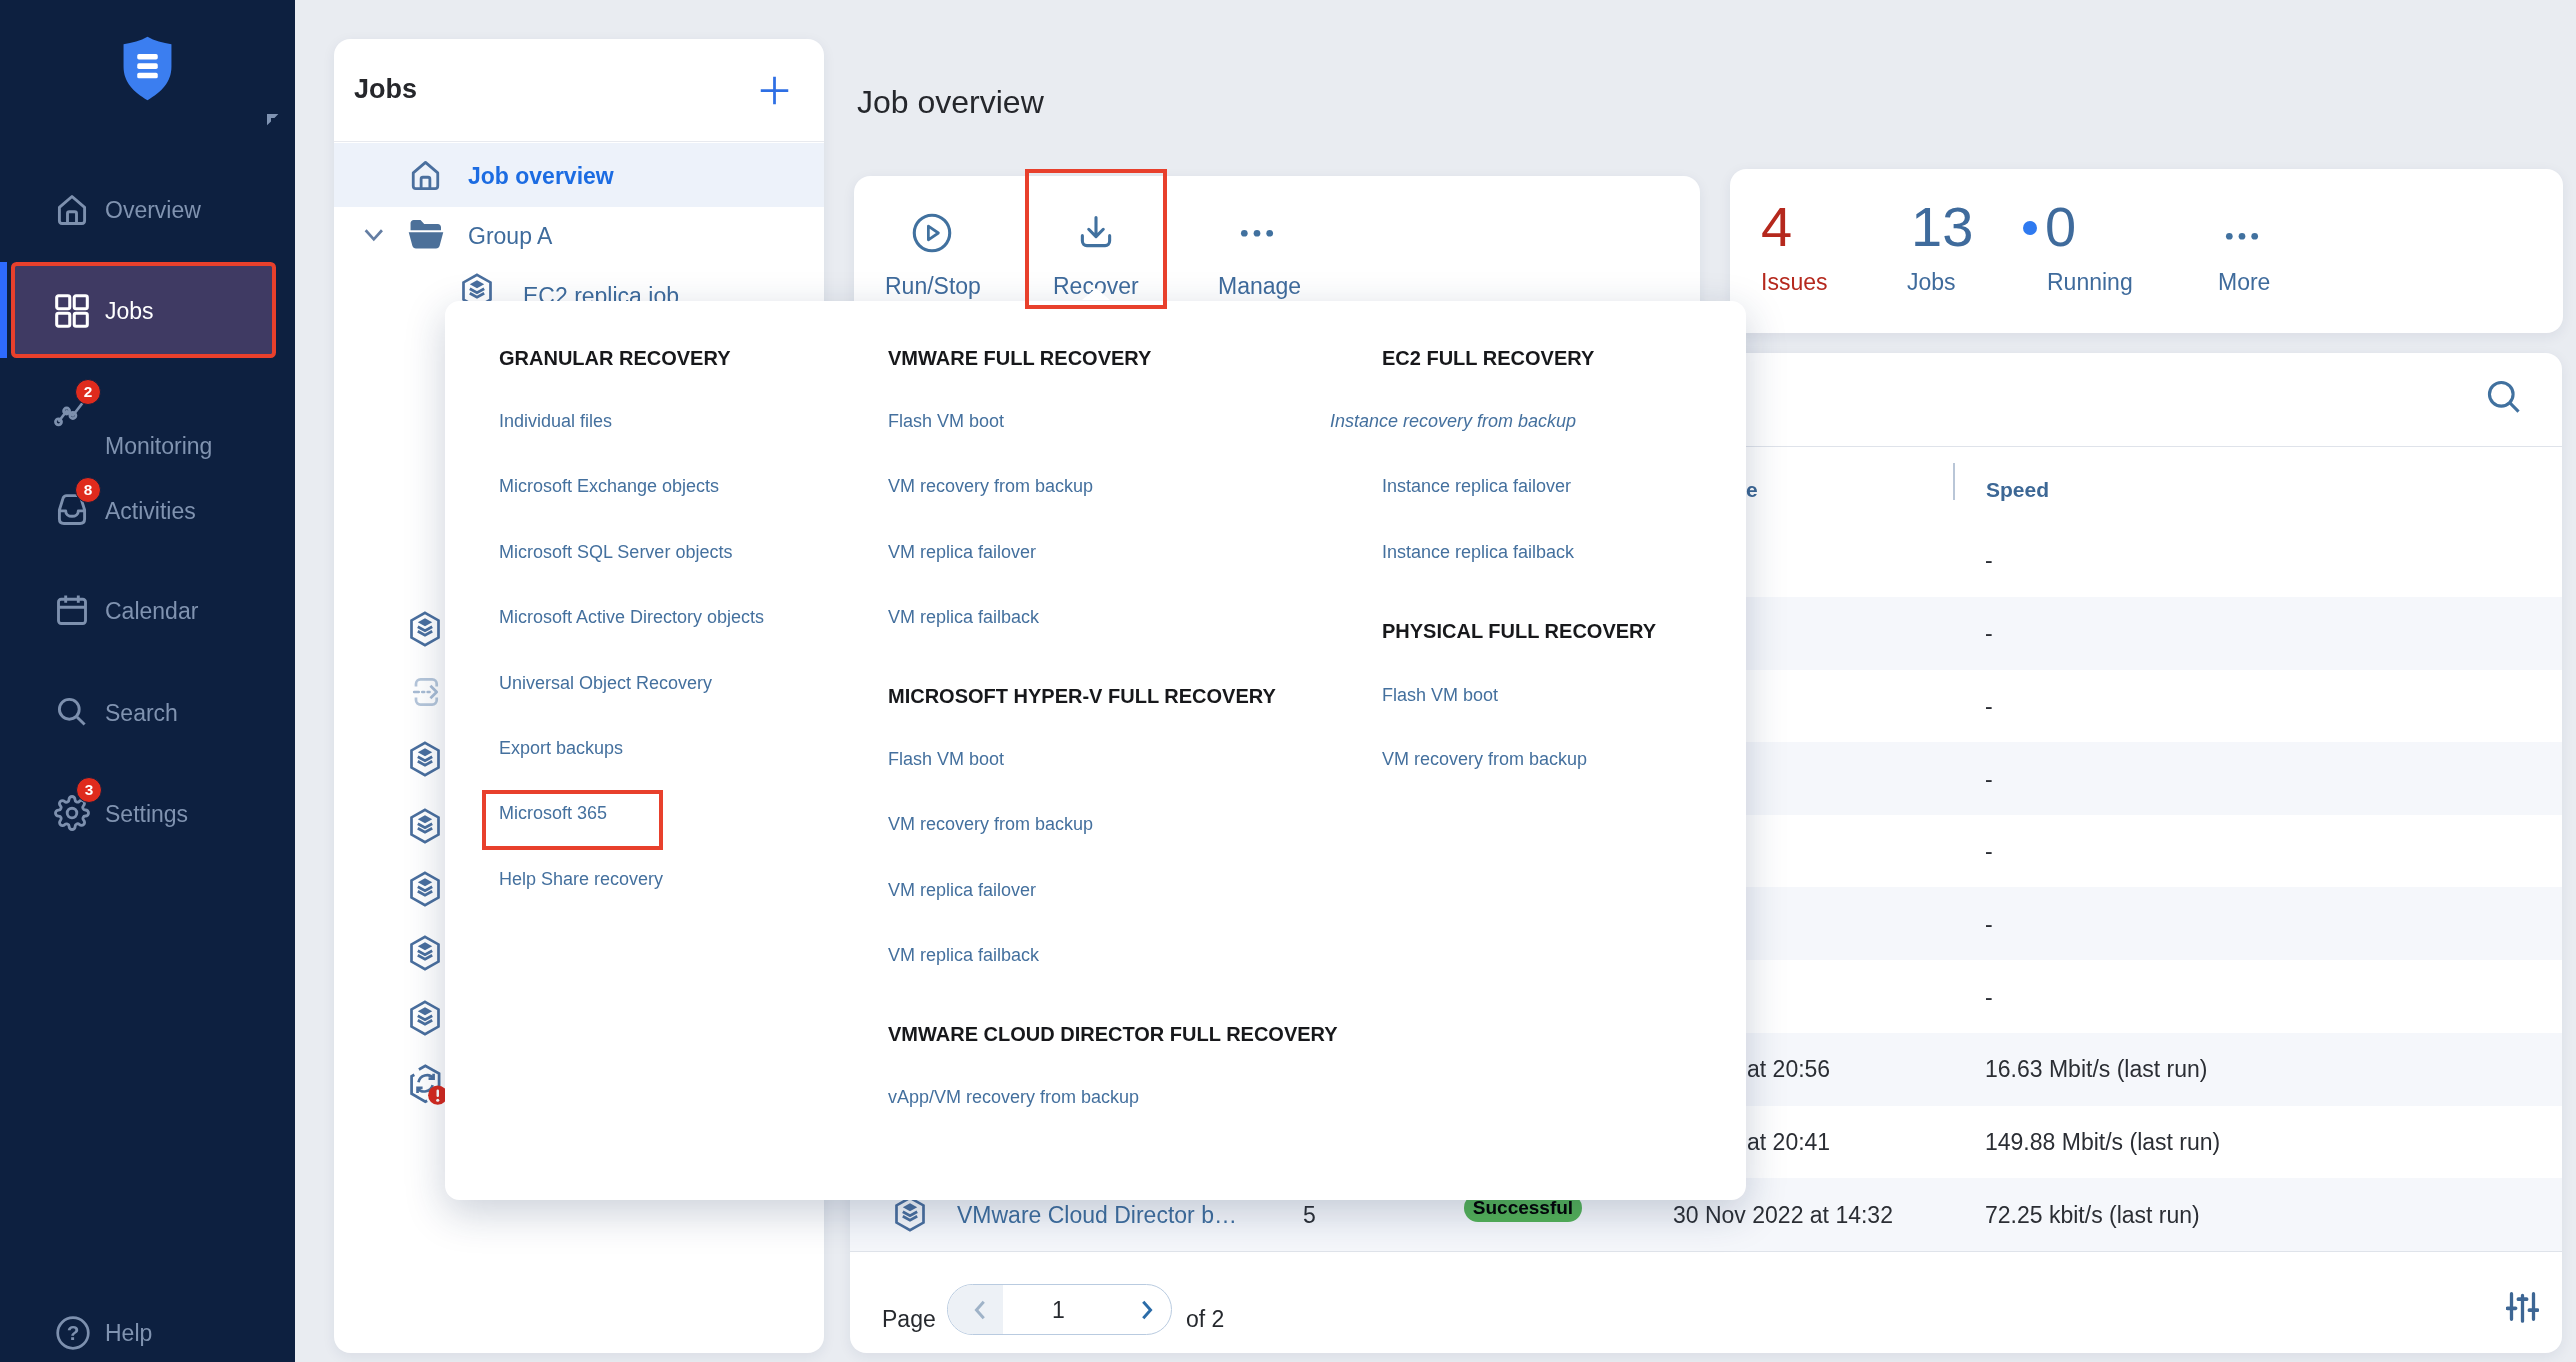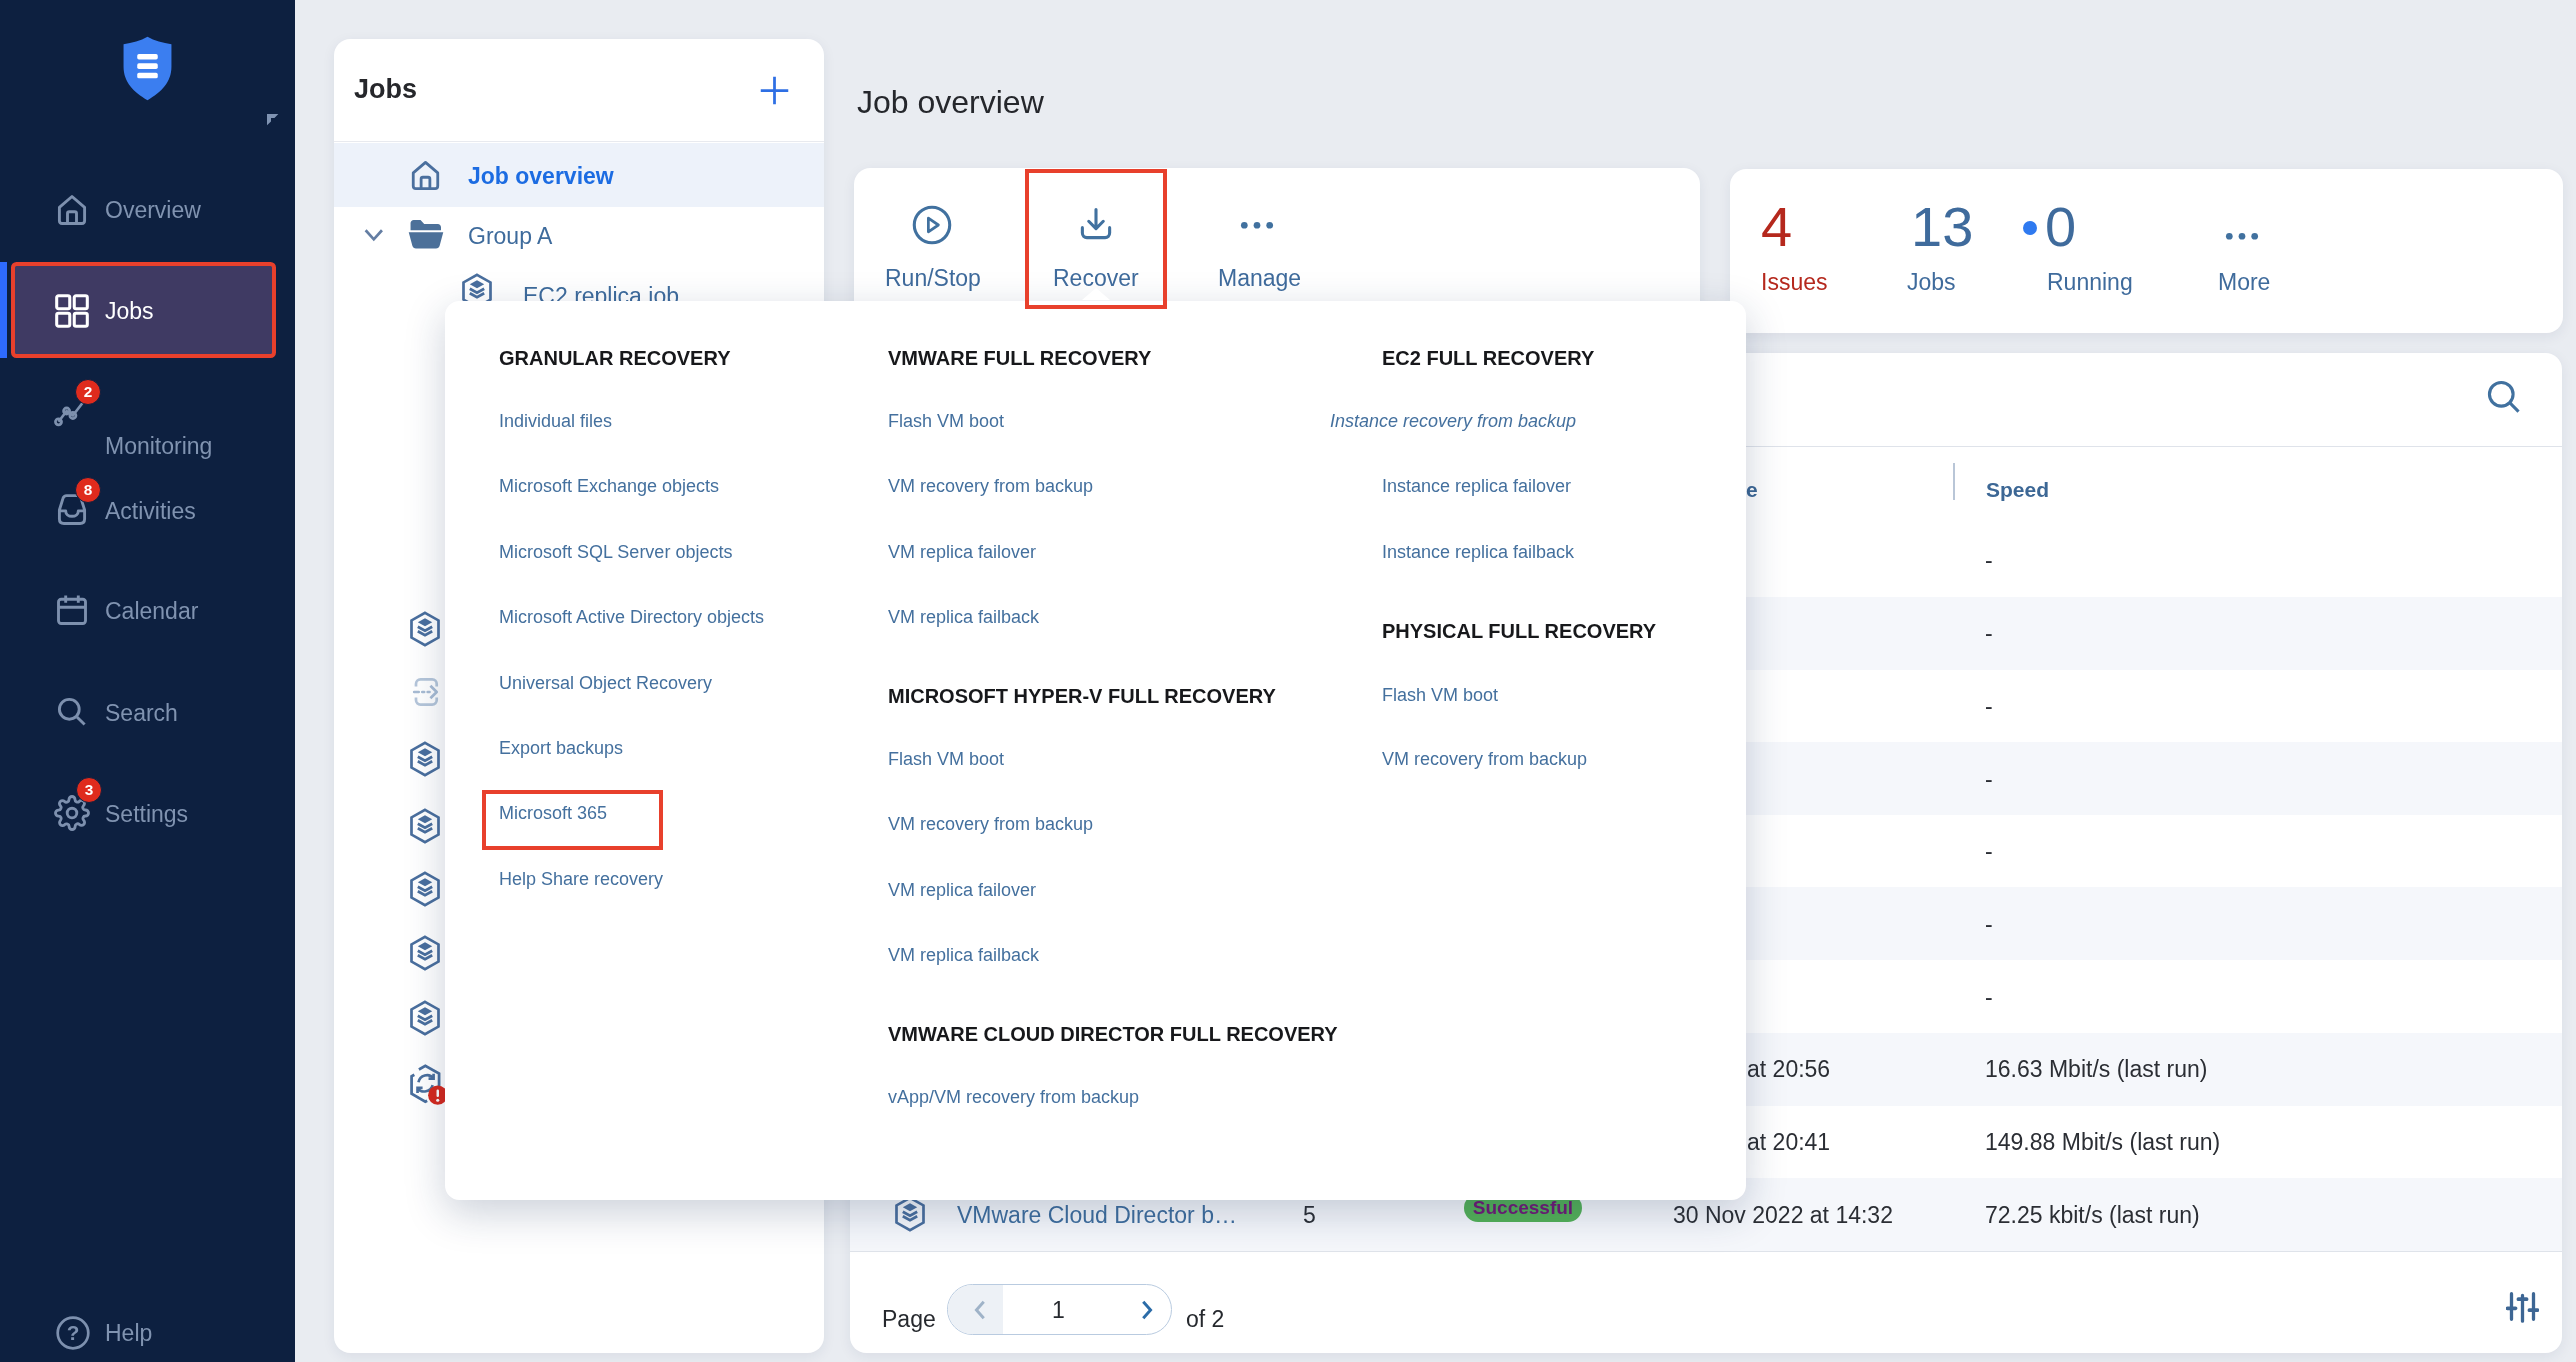--- a/index.html
+++ b/index.html
@@ -184,21 +184,21 @@
         <path d="M29 10.5 V16 H23.5 M11.5 31.5 V26 H17" stroke-width="2.9"></path>
       </g>
     <circle cx="33.5" cy="34" r="10.5" fill="#d7281c"></circle>
       <rect x="32.2" y="27.8" width="2.7" height="8.2" rx="1.3" fill="#fff"></rect>
       <circle cx="33.5" cy="39.6" r="1.7" fill="#fff"></circle>
   </svg>
 </div>
 
 <div class="lbl" style="left:857px; top:84px; font-size:32px; color:#25272c;">Job overview</div>
 
-<div class="card" id="toolbar" style="left:854px; top:168px; width:846px; height:164px;">
+<div class="card" id="toolbar" style="left:854px; top:176px; width:846px; height:164px;">
   <svg class="abs" style="left:58px; top:37px;" width="40" height="40" viewBox="0 0 44 44">
       <circle cx="22" cy="22" r="19.5" fill="none" stroke="#41719f" stroke-width="3.4"></circle>
       <path d="M18 14.5 L29 22 L18 29.5 Z" fill="none" stroke="#41719f" stroke-width="3" stroke-linejoin="round"></path>
     </svg>
   <div class="lbl steel" style="left:31px; top:97px; font-size:23px;">Run/Stop</div>
   <svg class="abs" style="left:222px; top:36px;" width="40" height="40" viewBox="0 0 44 44">
       <g fill="none" stroke="#41719f" stroke-width="3.4">
         <path d="M22 6 V26 M14 19 L22 27 L30 19" stroke-linejoin="round" stroke-linecap="round"></path>
         <path d="M7 26 V32 C7 34.8 9.2 37 12 37 H32 C34.8 37 37 34.8 37 32 V26" stroke-linecap="round"></path>
       </g>
@@ -257,21 +257,21 @@
   <div class="cell" style="left:1135px; top:631px;">-</div>
   <div class="cell" style="left:773px; top:703px;">1 Dec 2022 at 20:56</div>
   <div class="cell" style="left:1135px; top:703px;">16.63 Mbit/s (last run)</div>
   <div class="cell" style="left:773px; top:776px;">1 Dec 2022 at 20:41</div>
   <div class="cell" style="left:1135px; top:776px;">149.88 Mbit/s (last run)</div>
   <svg class="abs" style="left:42px; top:843px;" width="36" height="36" viewBox="0 0 40 40">
       <use href="#hexstack"></use>
     </svg>
   <div class="cell" style="left:107px; top:849px; color:#3f6e9e;">VMware Cloud Director b…</div>
   <div class="cell" style="left:453px; top:849px;">5</div>
-  <div class="abs" style="left:614px; top:841px; width:118px; height:28px; border-radius:14.5px; background:#54b257; color:#701a75; font-size:19px; font-weight:bold; text-align:center; line-height:28px;">Successful</div>
+  <div class="abs" style="left:614px; top:841px; width:118px; height:28px; border-radius:14.5px; background:#54b257; color:#000000; font-size:19px; font-weight:bold; text-align:center; line-height:28px;">Successful</div>
   <div class="cell" style="left:823px; top:849px;">30 Nov 2022 at 14:32</div>
   <div class="cell" style="left:1135px; top:849px;">72.25 kbit/s (last run)</div>
 
   <div class="abs" style="left:0; top:898px; width:1712px; height:0.9px; background:#dfe3ea;"></div>
   <div class="lbl" style="left:32px; top:953px; font-size:23px; color:#26292e;">Page</div>
   <div class="abs" style="left:97px; top:931px; width:225px; height:51px; border:1.8px solid #b9cbe0; border-radius:25.4px; background:#fff; overflow:hidden;">
     <div class="abs" style="left:0; top:0; width:55px; height:51px; background:#edf1f6;"></div>
     <svg class="abs" style="left:22px; top:13.6px;" width="22" height="22" viewBox="0 0 24 24">
         <path d="M15 3 L7 12 L15 21" fill="none" stroke="#9fb3c8" stroke-width="3.2"></path>
       </svg>

